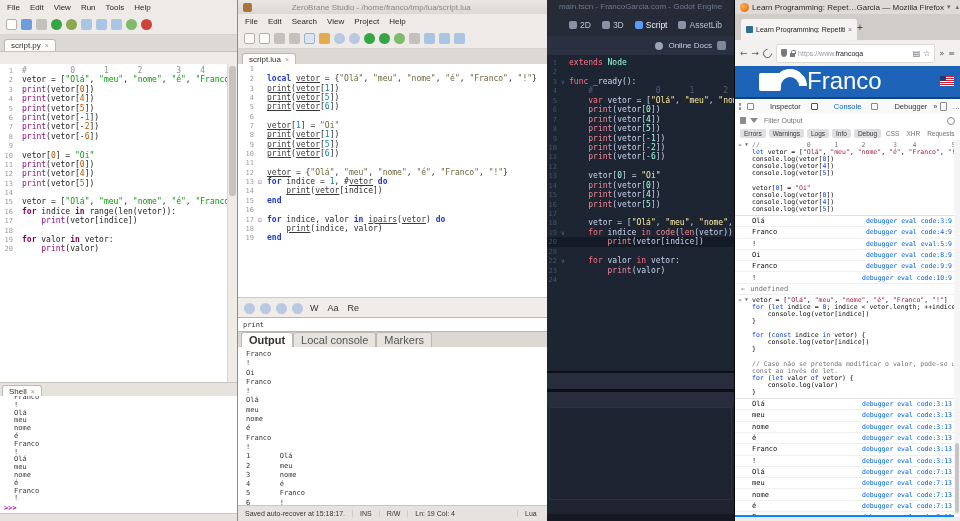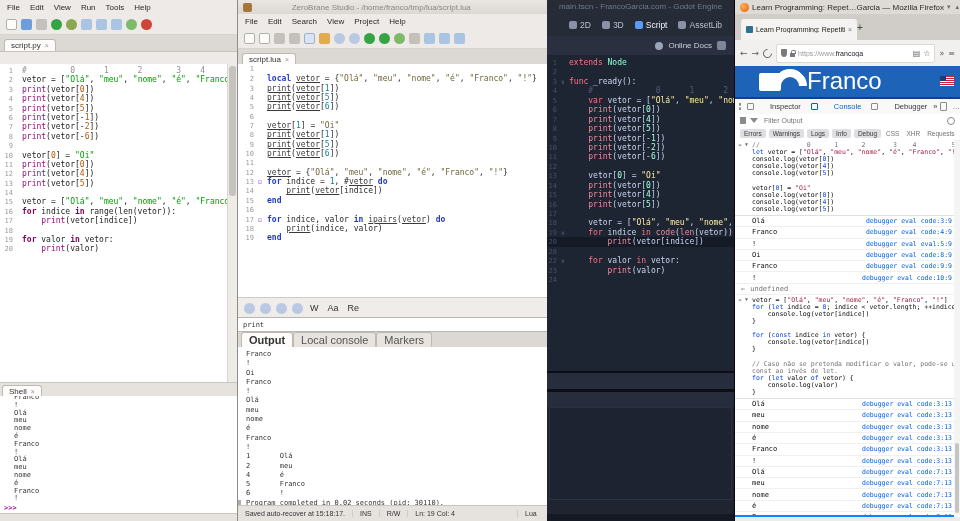--- a/index.html
+++ b/index.html
@@ -507,20 +507,21 @@
         <div class="pl">Franco</div>
         <div class="pl">!</div>
         <div class="pl">Olá</div>
         <div class="pl">meu</div>
         <div class="pl">nome</div>
         <div class="pl">é</div>
         <div class="pl">Franco</div>
         <div class="pl">!</div>
         <div class="pl">1       Olá</div>
         <div class="pl">2       meu</div>
+        <div class="pl">3       nome</div>
         <div class="pl">4       é</div>
         <div class="pl">5       Franco</div>
         <div class="pl">6       !</div>
         <div class="pl marked">Program completed in 0.02 seconds (pid: 30110).</div>
       </div>
     <div class="zb-status">
       <span class="st-cell">Saved auto-recover at 15:18:17.</span>
       <span class="st-cell">INS</span>
       <span class="st-cell">R/W</span>
       <span class="st-cell">Ln: 19 Col: 4</span>

